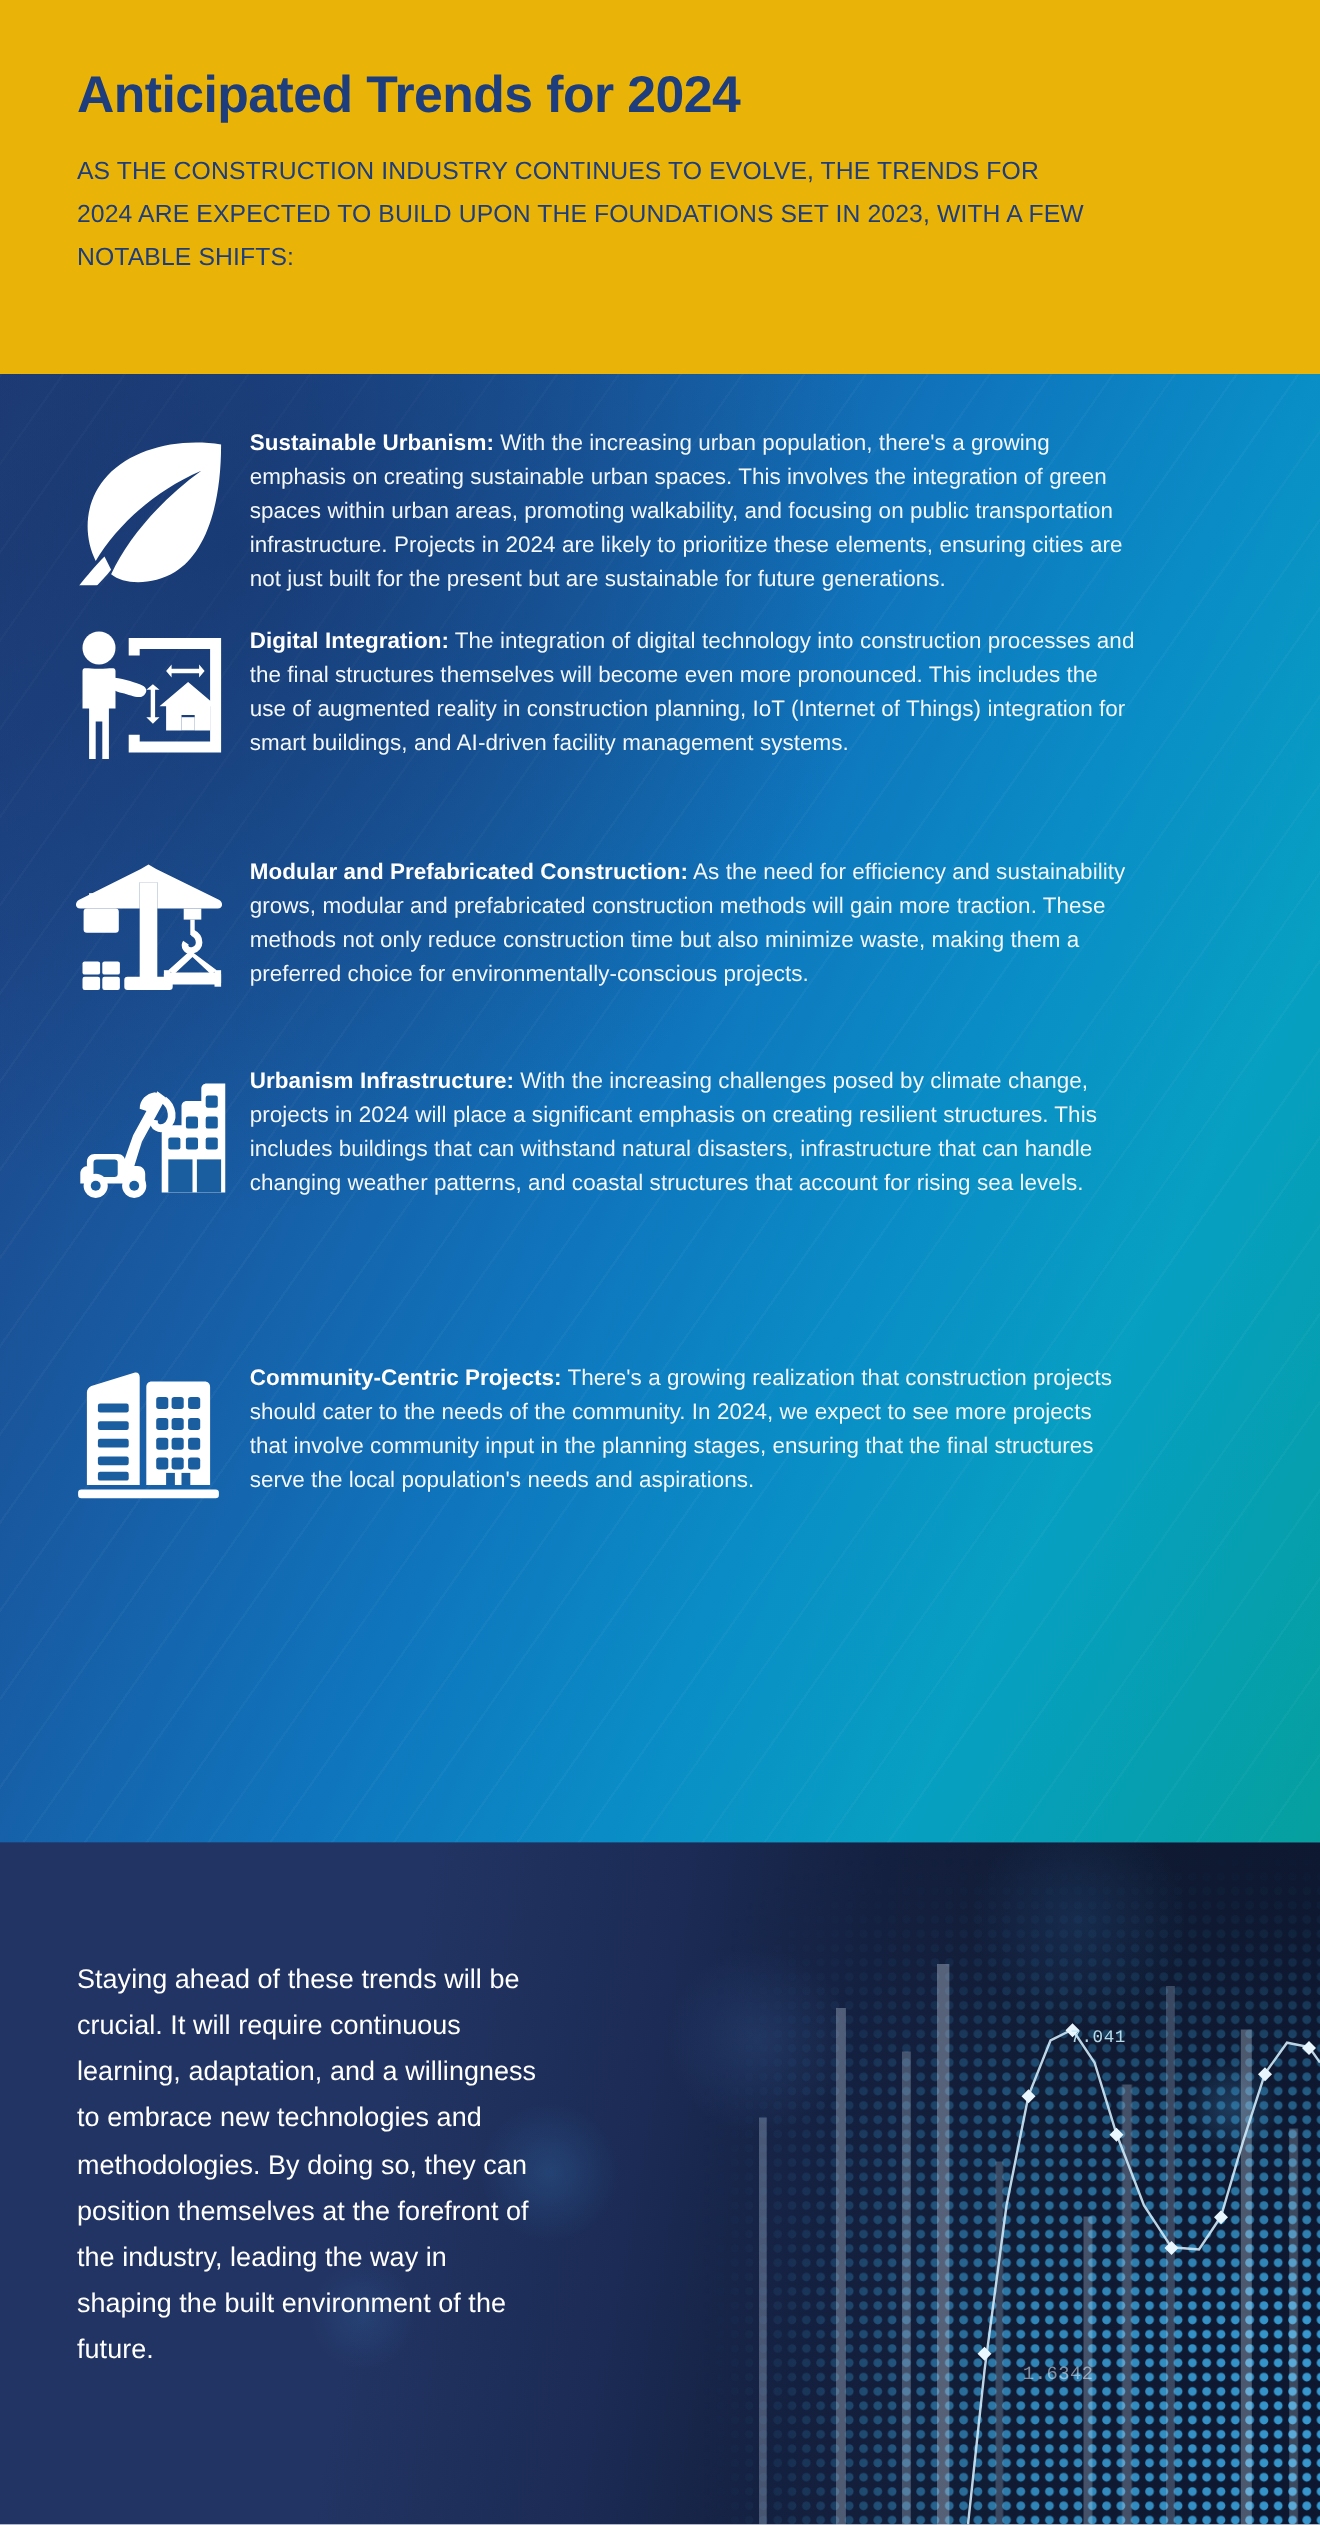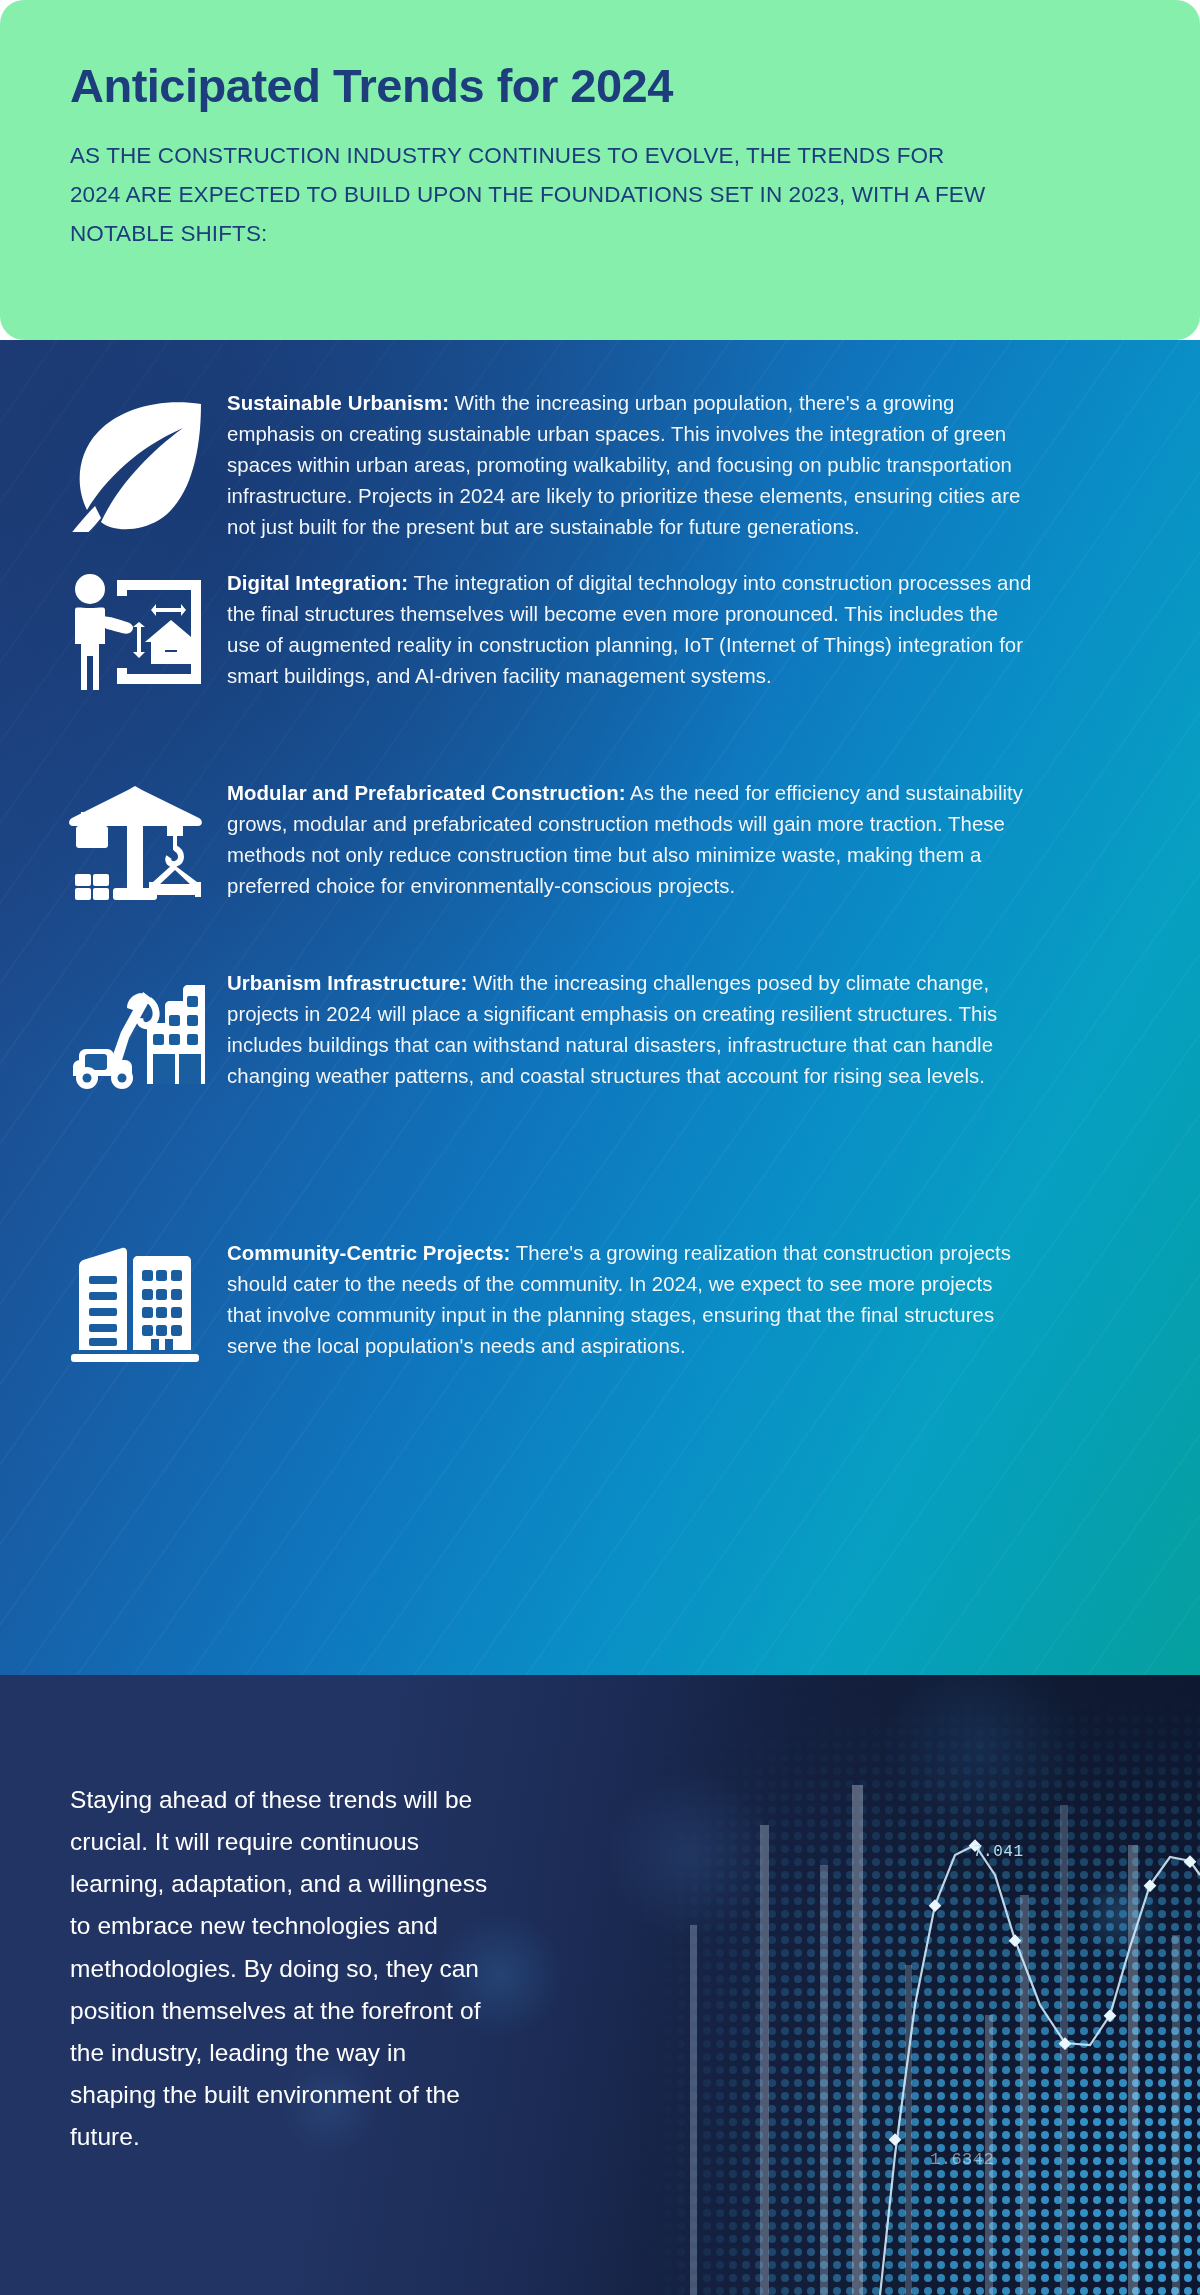--- a/index.html
+++ b/index.html
@@ -8,23 +8,22 @@
     font-family:"Liberation Sans", sans-serif;
     background:#ffffff;
     overflow:hidden;
     position:relative;
   }
   #page { position:relative; width:1200px; height:2295px; overflow:hidden; }
 
   
   #header {
     position:absolute; left:0; top:0; width:1200px; height:340px;
-    background:#86efac;
+    background:#eab308;
     padding:58px 70px 0 70px;
-    border-radius:24px;
   }
   #header-title {
     font-size:47px;
     font-weight:bold;
     color:#1d3d7c;
     letter-spacing:-0.5px;
     line-height:1.18;
     font-family:"Liberation Sans", sans-serif;
   }
   #header-sub {

